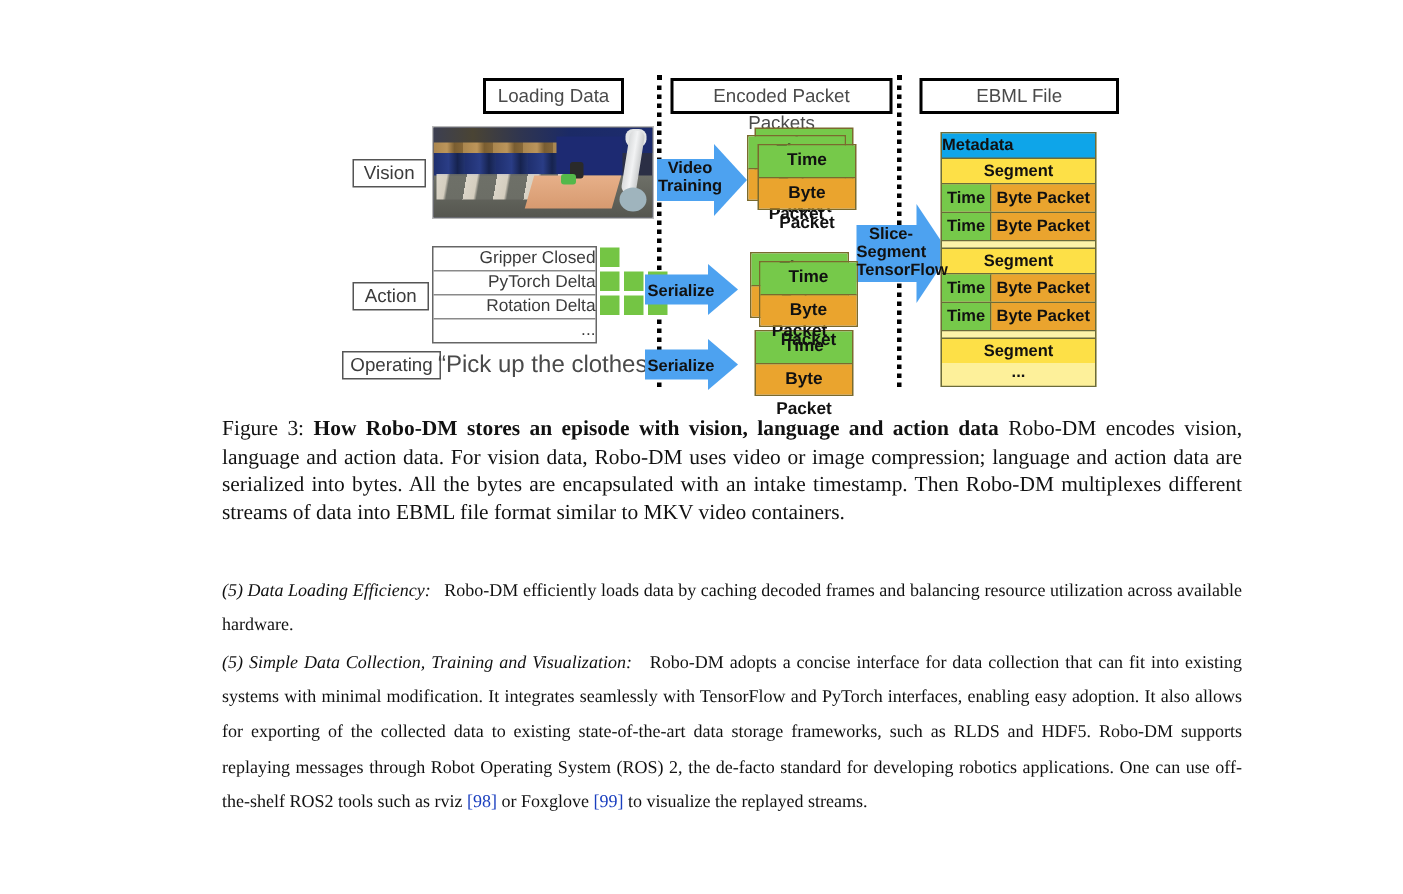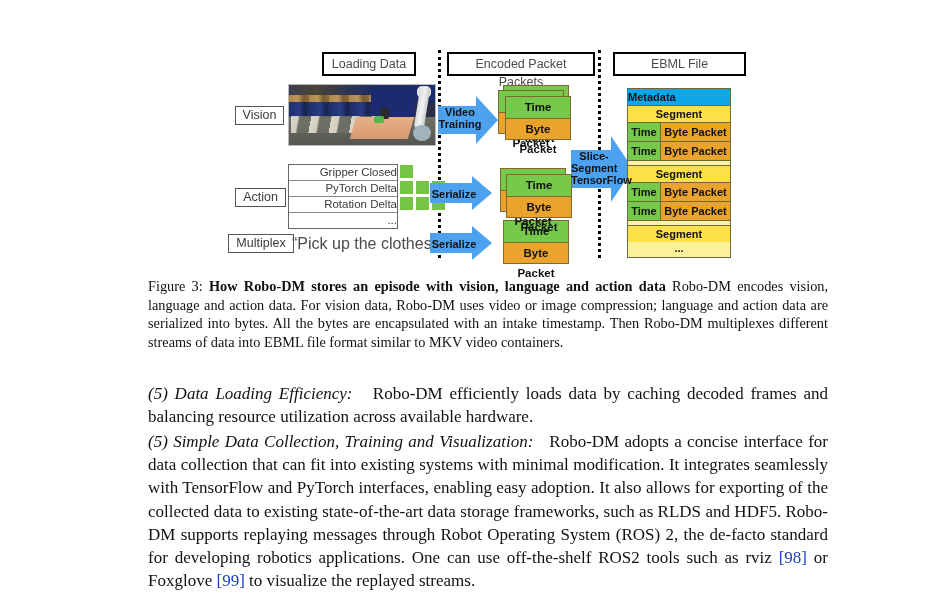--- a/index.html
+++ b/index.html
@@ -273,21 +273,21 @@
     line-height: 18.5px;
     text-align: justify;
     color: #111;
   }
   #caption b { font-weight: bold; }
 
   .para {
     position: absolute;
     left: 148px;
     width: 680px;
-    font-size: 17px;
+    font-size: 12px;
     line-height: 23.2px;
     text-align: justify;
     color: #111;
   }
   .para i { font-style: italic; }
   .cite { color: #1a3fbf; }
 </style>
 </head>
 <body>
 
@@ -295,21 +295,21 @@
 
   <div class="hdr-box" style="left:322px; top:52px; width:78px;">Loading Data</div>
   <div class="hdr-box" style="left:447px; top:52px; width:132px;">Encoded Packet Packets</div>
   <div class="hdr-box" style="left:613px; top:52px; width:117px;text-align:center;">EBML File</div>
 
   <div class="dashline" style="left:438px; top:50px; height:208px;"></div>
   <div class="dashline" style="left:598px; top:50px; height:208px;"></div>
 
   <div class="row-label" style="left:235px; top:106px; width:39px;">Vision</div>
   <div class="row-label" style="left:235px; top:188px; width:41px;">Action</div>
-  <div class="row-label" style="left:228px; top:234px; width:56px;">Multiplex</div>
+  <div class="row-label" style="left:228px; top:234px; width:56px;">Operating</div>
 
   <div id="vision-photo">
     <div class="sky"></div>
     <div class="chairs"></div>
     <div class="bluewall"></div>
     <div class="bluebg"></div>
     <div class="floor"></div>
     <div class="lights"></div>
     <div class="table"></div>
     <div class="grip"></div>

